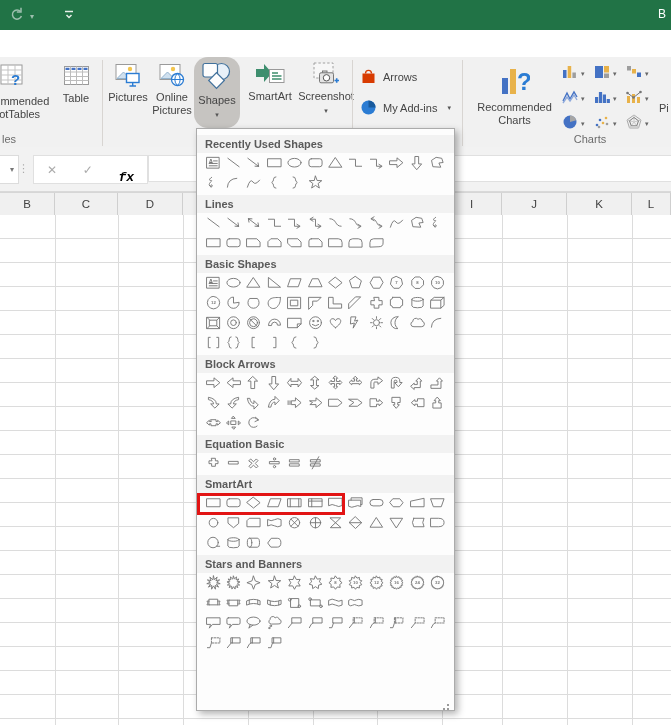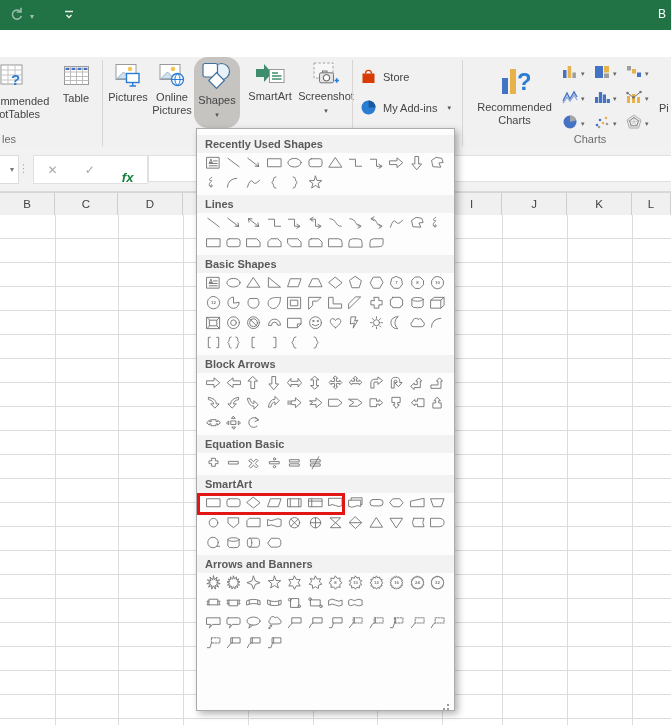--- a/index.html
+++ b/index.html
@@ -37,21 +37,21 @@
   
   .fbar{position:absolute;left:0;top:147px;width:671px;height:44px;background:#f2f2f2;
         border-bottom:1px solid #d9d9d9;}
   .namebox{position:absolute;left:-40px;top:8px;width:53px;height:27px;background:#fff;
            border:1px solid #dcdcdc;display:flex;align-items:center;justify-content:flex-end;
            padding-right:4px;color:#777;font-size:8px;}
   .fdots{position:absolute;left:18px;top:8px;height:27px;display:flex;align-items:center;
          color:#ababab;font-size:11px;letter-spacing:-1px;}
   .fbtns{position:absolute;left:33px;top:8px;width:113px;height:27px;background:#fff;
          border:1px solid #e0e0e0;display:flex;align-items:center;justify-content:space-around;}
-  .fbtns .fx{font-family:Liberation Sans, sans-serif;font-style:italic;font-weight:bold;color:#15803d;font-size:13px;margin-top:16px;}
+  .fbtns .fx{font-family:Liberation Mono, monospace;font-style:italic;font-weight:bold;color:#000000;font-size:13px;margin-top:16px;}
   .fbtns .fxc{color:#ababab;font-size:12px;}
   .finput{position:absolute;left:148px;top:8px;width:523px;height:27px;background:#fff;
           border:1px solid #e0e0e0;border-right:none;font-size:12px;color:#222;padding:0 4px;box-sizing:border-box;}
   
   .colheads{position:absolute;left:0;top:192px;width:671px;height:22px;background:#f0f0f0;
             border-top:1px solid #d6d6d6;border-bottom:1px solid #c3c3c3;}
   .chead{position:absolute;top:0;height:22px;display:flex;align-items:center;justify-content:center;
          font-size:11.5px;color:#424242;border-right:1px solid #cfcfcf;box-sizing:border-box;}
   .gridarea{position:absolute;left:0;top:215px;width:671px;height:510px;
             background:repeating-linear-gradient(to bottom,#fff 0 23px,#dcdcdc 23px 24px);}
@@ -163,21 +163,21 @@
             <path d="M21.5,18.5 h4.5 M23.7,16.3 v4.5" stroke="#2b7cd3" stroke-width="1.6" fill="none"></path>
           </svg></span>
         <div class="lbl">Screenshot</div>
         <div class="caret">▾</div>
       </div>
       <div class="sbtn" style="left: 360px; top: 9px;">
         <span><svg width="17" height="17" viewBox="0 0 17 17">
             <path d="M5.5,5.5 c0,-4.2 6,-4.2 6,0" fill="none" stroke="#d83b01" stroke-width="1.4"></path>
             <rect x="2.5" y="5.5" width="12" height="9.5" fill="#d83b01"></rect>
           </svg></span>
-        <span>Store</span>
+        <span>Arrows</span>
       </div>
       <div class="sbtn" style="left: 360px; top: 40px;">
         <span><svg width="17" height="17" viewBox="0 0 17 17">
             <circle cx="8.5" cy="8.5" r="7" fill="#2b7cd3"></circle>
             <path d="M8.5,1.5 A7,7 0 0 1 15.5,8.5 L8.5,8.5 Z" fill="#185a9d"></path>
           </svg></span>
         <span>My Add-ins</span>
         <span class="caret">▾</span>
       </div>
       <div class="rbtn" style="left: 467px; width: 95px;">
@@ -1077,21 +1077,21 @@
             <ellipse cx="4.8" cy="8.2" rx="2.4" ry="4.8"></ellipse>
             <path d="M4.8,3.4 H13 Q15.4,3.4 15.4,8.2 Q15.4,13 13,13 H4.8"></path>
           </svg>
         </span>
         <span class="shape" title="display">
           <svg width="17" height="15.5" viewBox="0 0 18 16.5">
             <path d="M2,8.2 L5.5,3.5 H12 Q15.8,3.5 15.8,8.2 Q15.8,12.9 12,12.9 H5.5 Z"></path>
           </svg>
         </span>
       </div>
-      <div class="msec-h">Arrows and Banners</div>
+      <div class="msec-h">Stars and Banners</div>
       <div class="mrow">
         <span class="shape" title="explosion-1">
           <svg width="17" height="15.5" viewBox="0 0 18 16.5">
             <polygon points="9.00,1.00 9.96,4.94 12.89,2.14 11.57,5.97 15.55,5.21 12.37,7.72 16.13,9.22 12.09,9.61 14.44,12.91 10.84,11.06 11.03,15.11 9.00,11.60 6.97,15.11 7.16,11.06 3.56,12.91 5.91,9.61 1.87,9.22 5.63,7.72 2.45,5.21 6.43,5.97 5.11,2.14 8.04,4.94"></polygon>
           </svg>
         </span>
         <span class="shape" title="explosion-2">
           <svg width="17" height="15.5" viewBox="0 0 18 16.5">
             <polygon points="9.00,1.20 10.01,4.12 12.25,2.00 11.79,5.06 14.76,4.22 12.93,6.71 15.95,7.36 13.17,8.71 15.55,10.68 12.46,10.59 13.64,13.44 10.95,11.92 10.68,15.00 9.00,12.40 7.32,15.00 7.05,11.92 4.36,13.44 5.54,10.59 2.45,10.68 4.83,8.71 2.05,7.36 5.07,6.71 3.24,4.22 6.21,5.06 5.75,2.00 7.99,4.12"></polygon>
           </svg>

